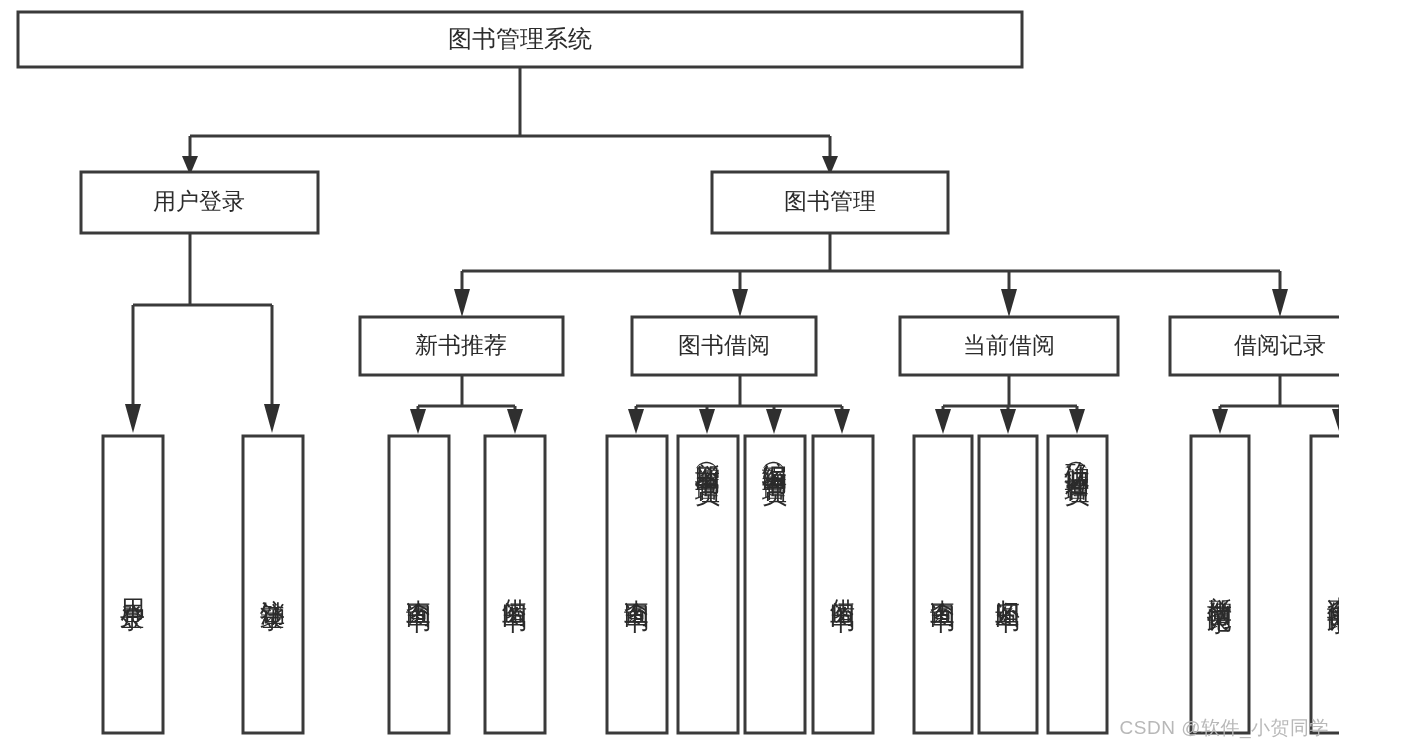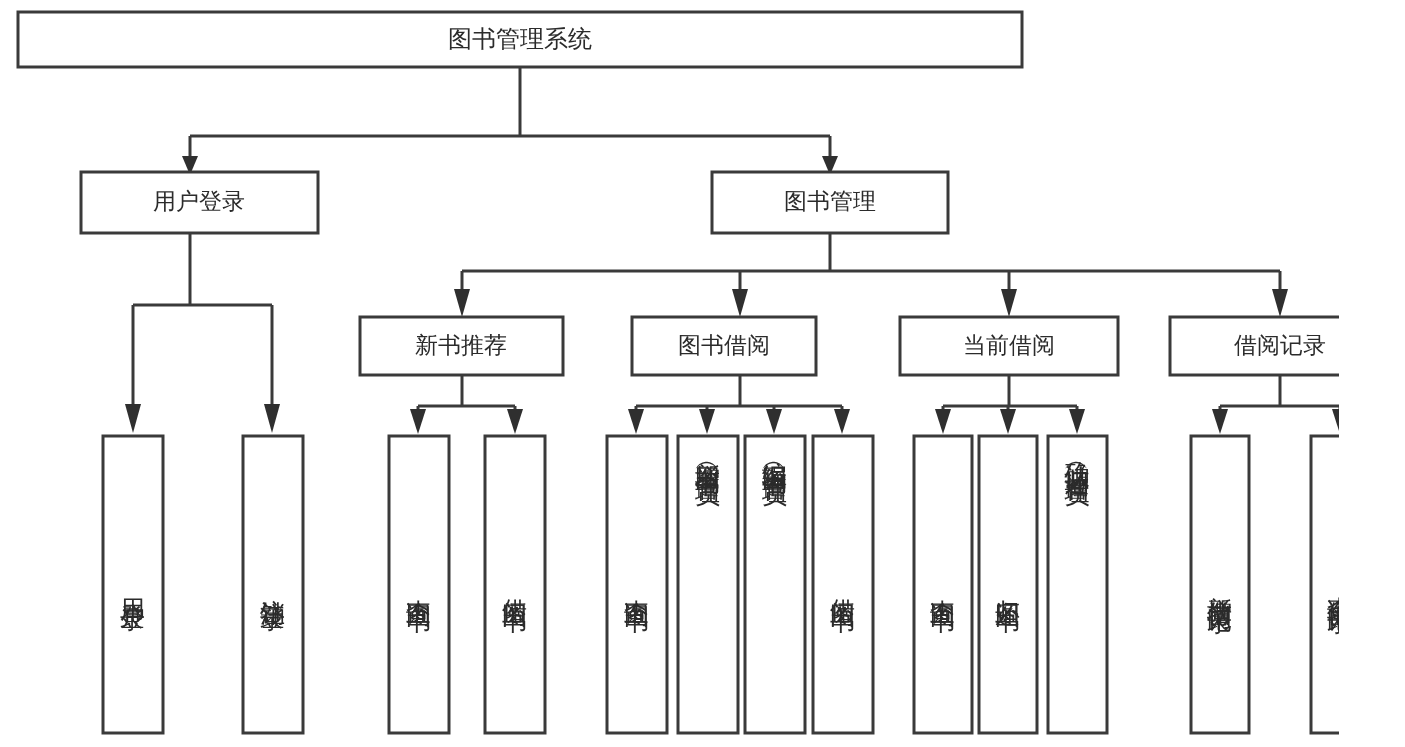--- a/index.html
+++ b/index.html
@@ -226,13 +226,14 @@
     <span class="vlabel-text" style="margin-top:6px;">确认归还（管理员）</span>
   </div>
 
   <div class="vlabel-wrap" style="left:1191px; top:436px; width:58px; height:297px;">
     <span class="vlabel-text">新增借阅记录</span>
   </div>
   <div class="vlabel-wrap" style="left:1311px; top:436px; width:58px; height:297px;">
     <span class="vlabel-text">查询借阅记录</span>
   </div>
 
+  <div id="watermark">CSDN @软件_小贺同学</div>
 </div>
 
 </body></html>

